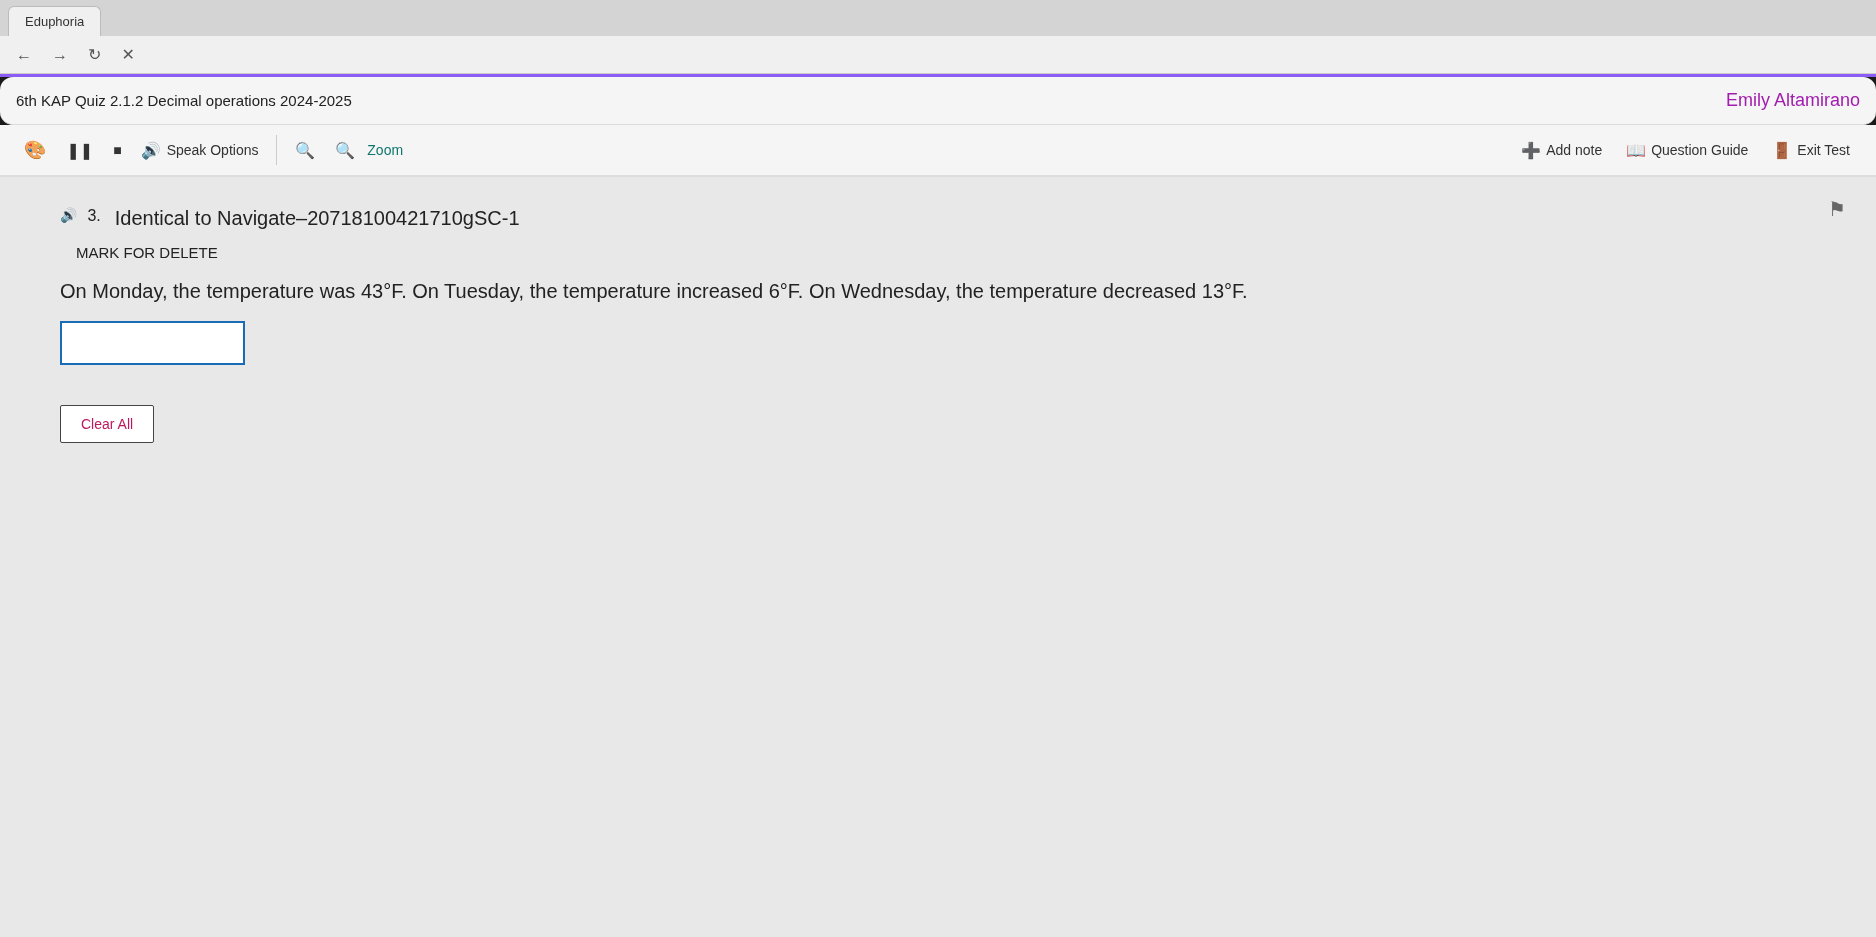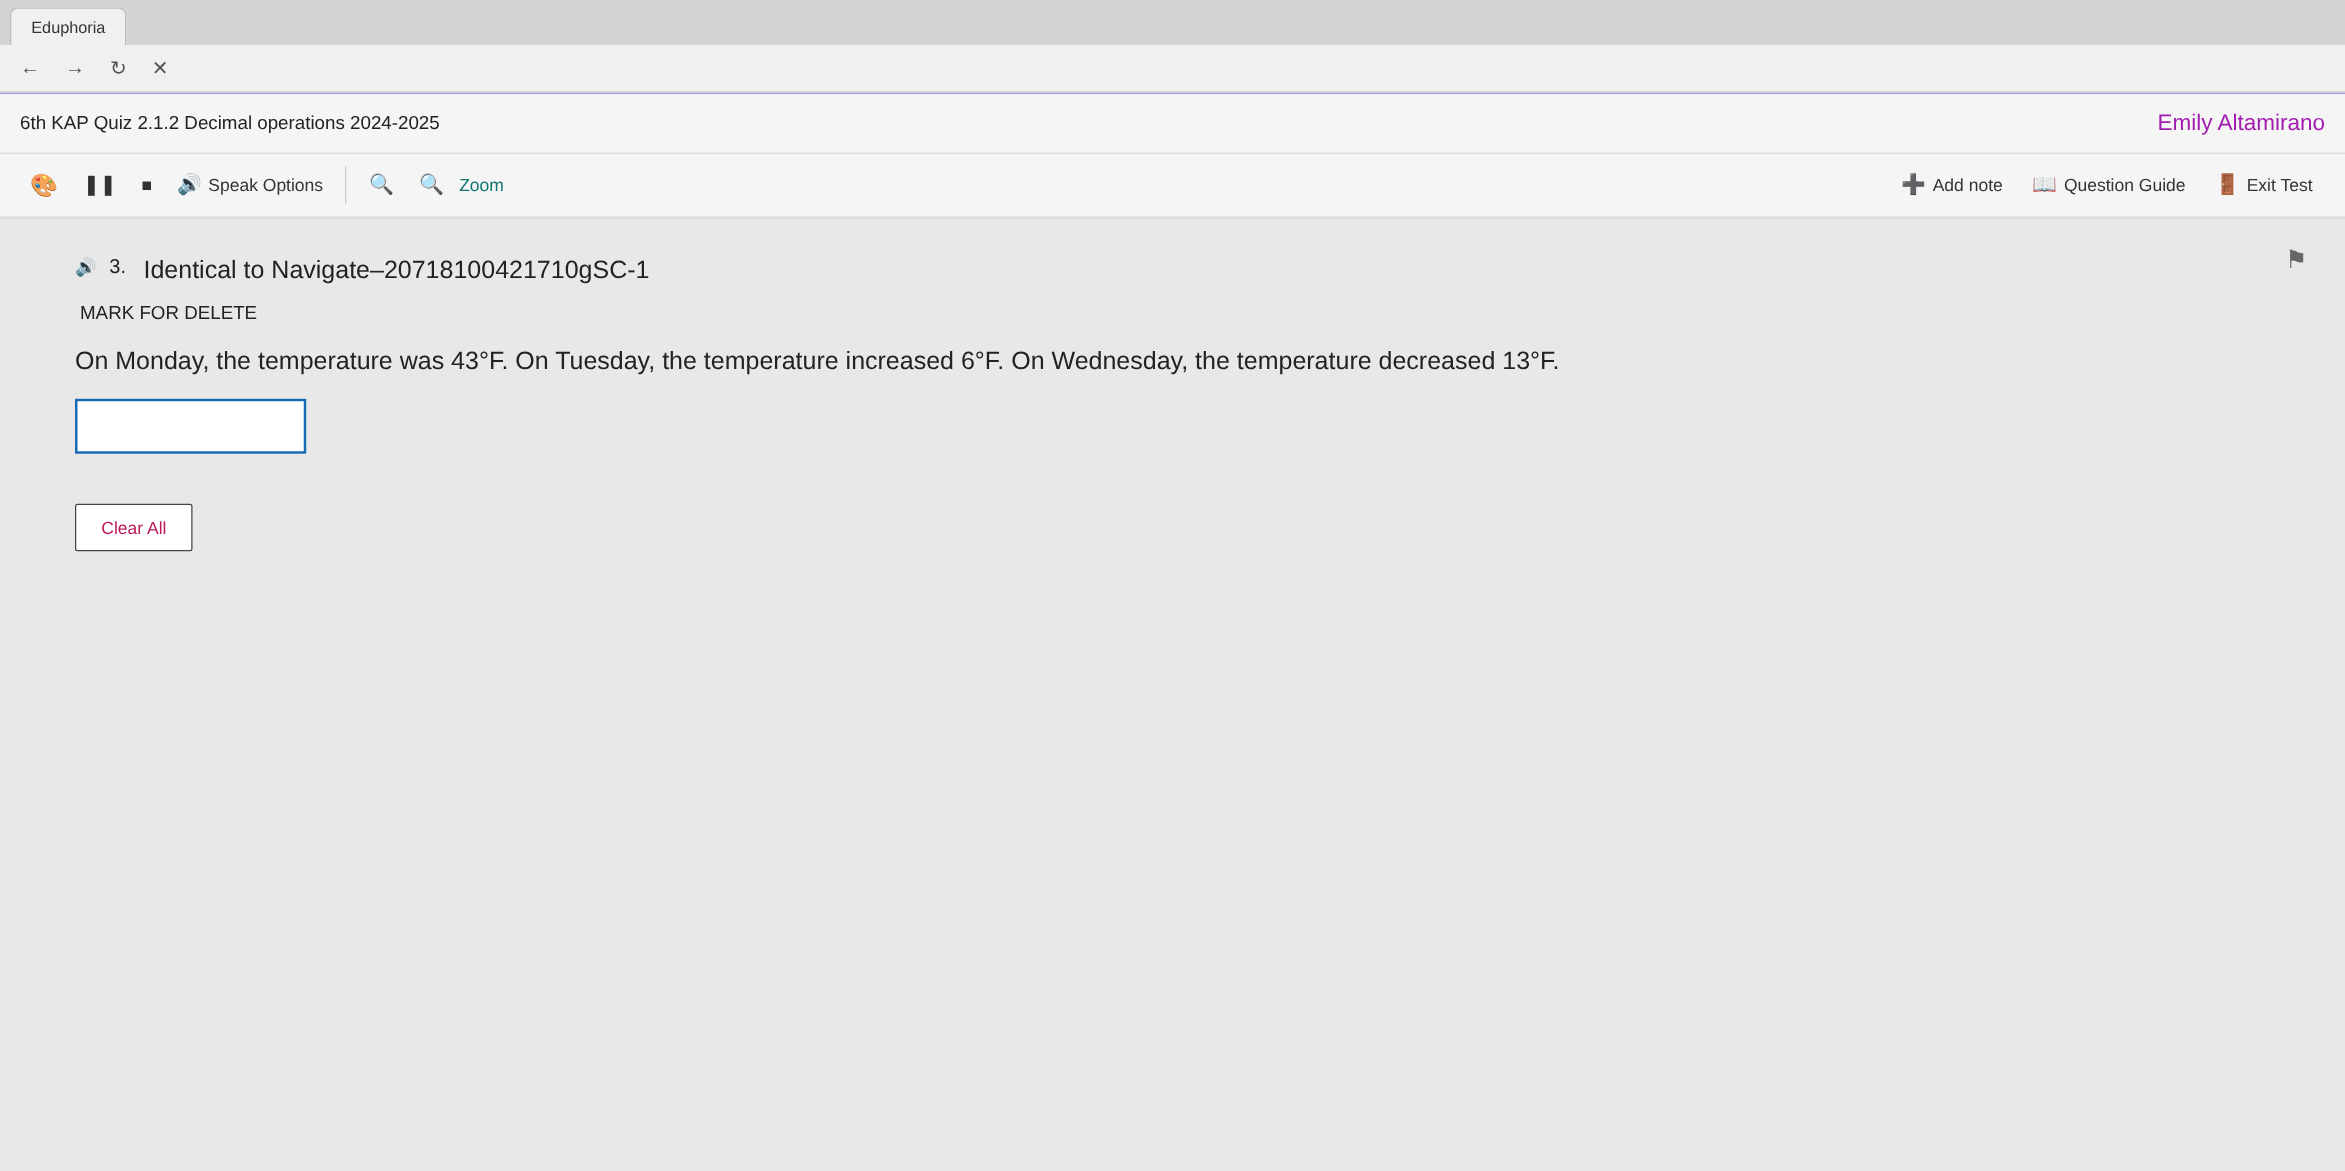--- a/index.html
+++ b/index.html
@@ -6,21 +6,21 @@
     body {
       font-family: Arial, sans-serif;
       background: #1a1a1a;
       height: 937px;
       overflow: hidden;
     }
 
     
     .browser-chrome {
       background: #d4d4d4;
-      border-bottom: 1px solid #8b5cf6;
+      border-bottom: 3px solid #8b5cf6;
     }
 
     .tab-bar {
       display: flex;
       align-items: flex-end;
       height: 36px;
       padding-left: 8px;
       background: #d4d4d4;
     }
 
@@ -60,20 +60,21 @@
 
     
     .app-toolbar {
       background: #f5f5f5;
       border-bottom: 1px solid #ddd;
       padding: 0 16px;
       height: 48px;
       display: flex;
       align-items: center;
       justify-content: space-between;
+      border-radius: 13px;
     }
 
     .toolbar-title {
       font-size: 15px;
       color: #222;
       font-weight: 500;
     }
 
     .toolbar-user {
       font-size: 18px;
@@ -175,21 +176,21 @@
     .question-id {
       font-size: 20px;
       color: #222;
       margin-left: 4px;
     }
 
     .mark-delete {
       font-size: 15px;
       color: #222;
       margin-bottom: 14px;
-      margin-left: 4px;
+      margin-left: 16px;
     }
 
     .question-text {
       font-size: 20px;
       color: #222;
       line-height: 1.6;
       margin-bottom: 14px;
     }
 
     .question-prompt {

